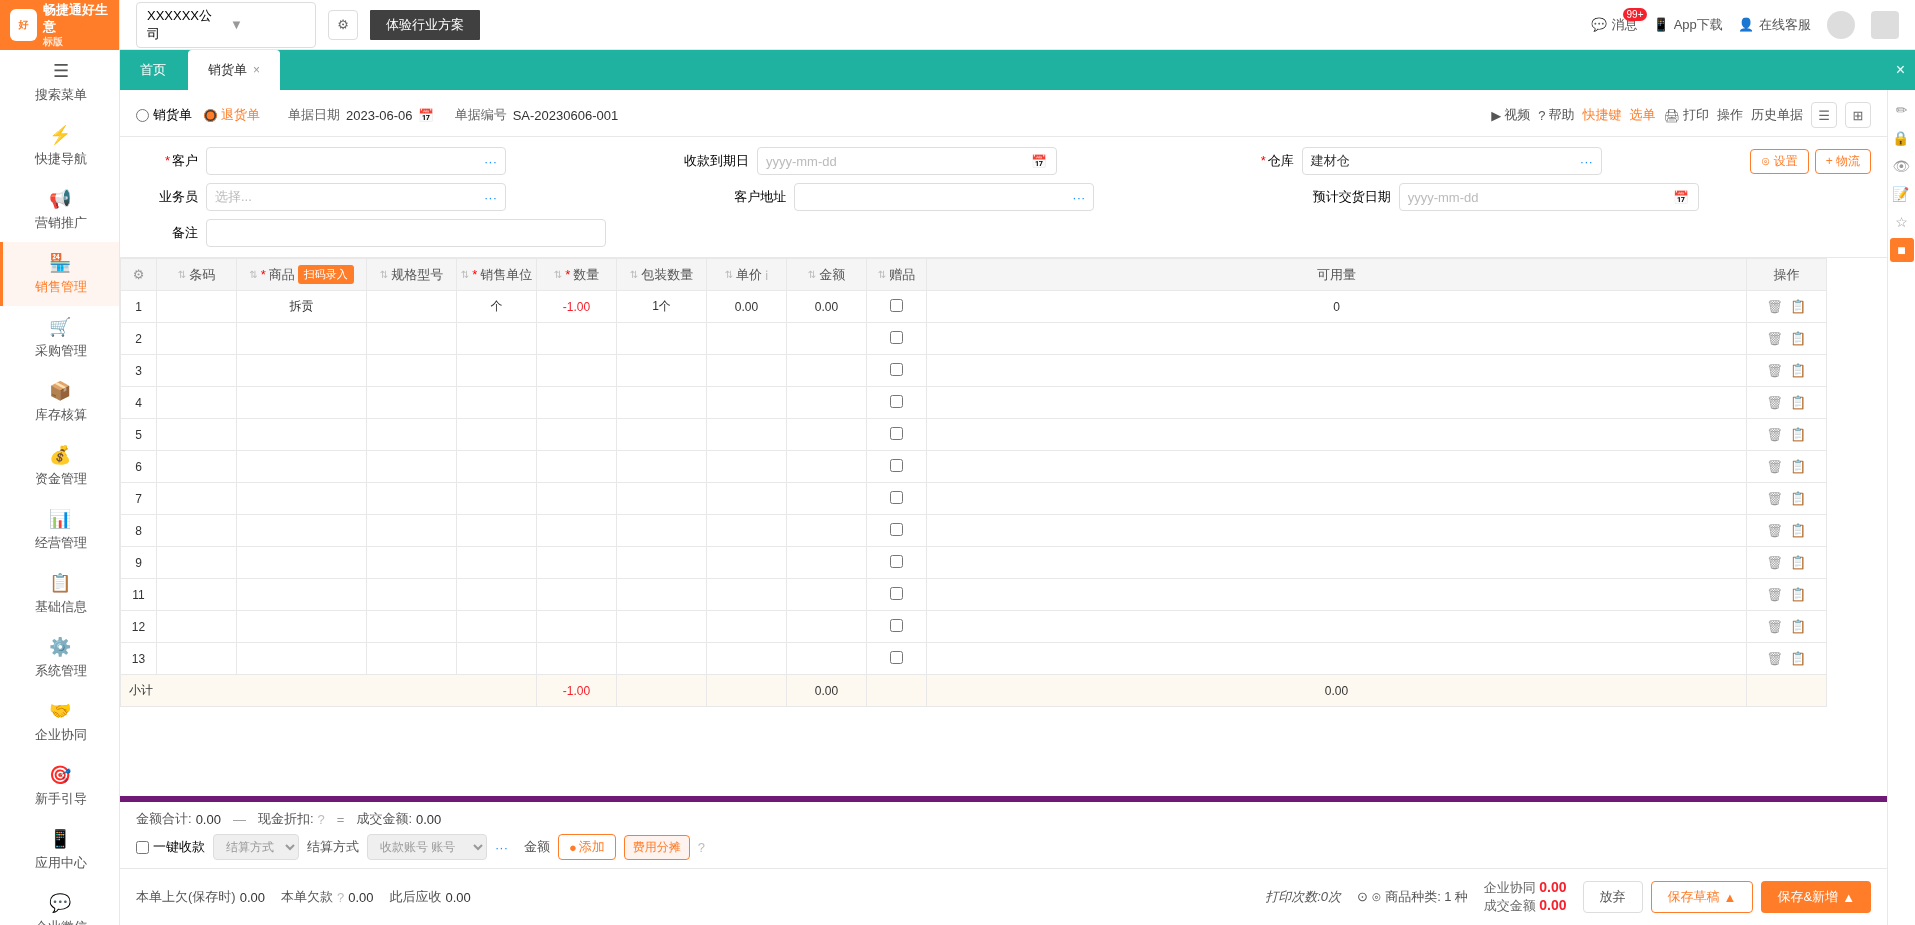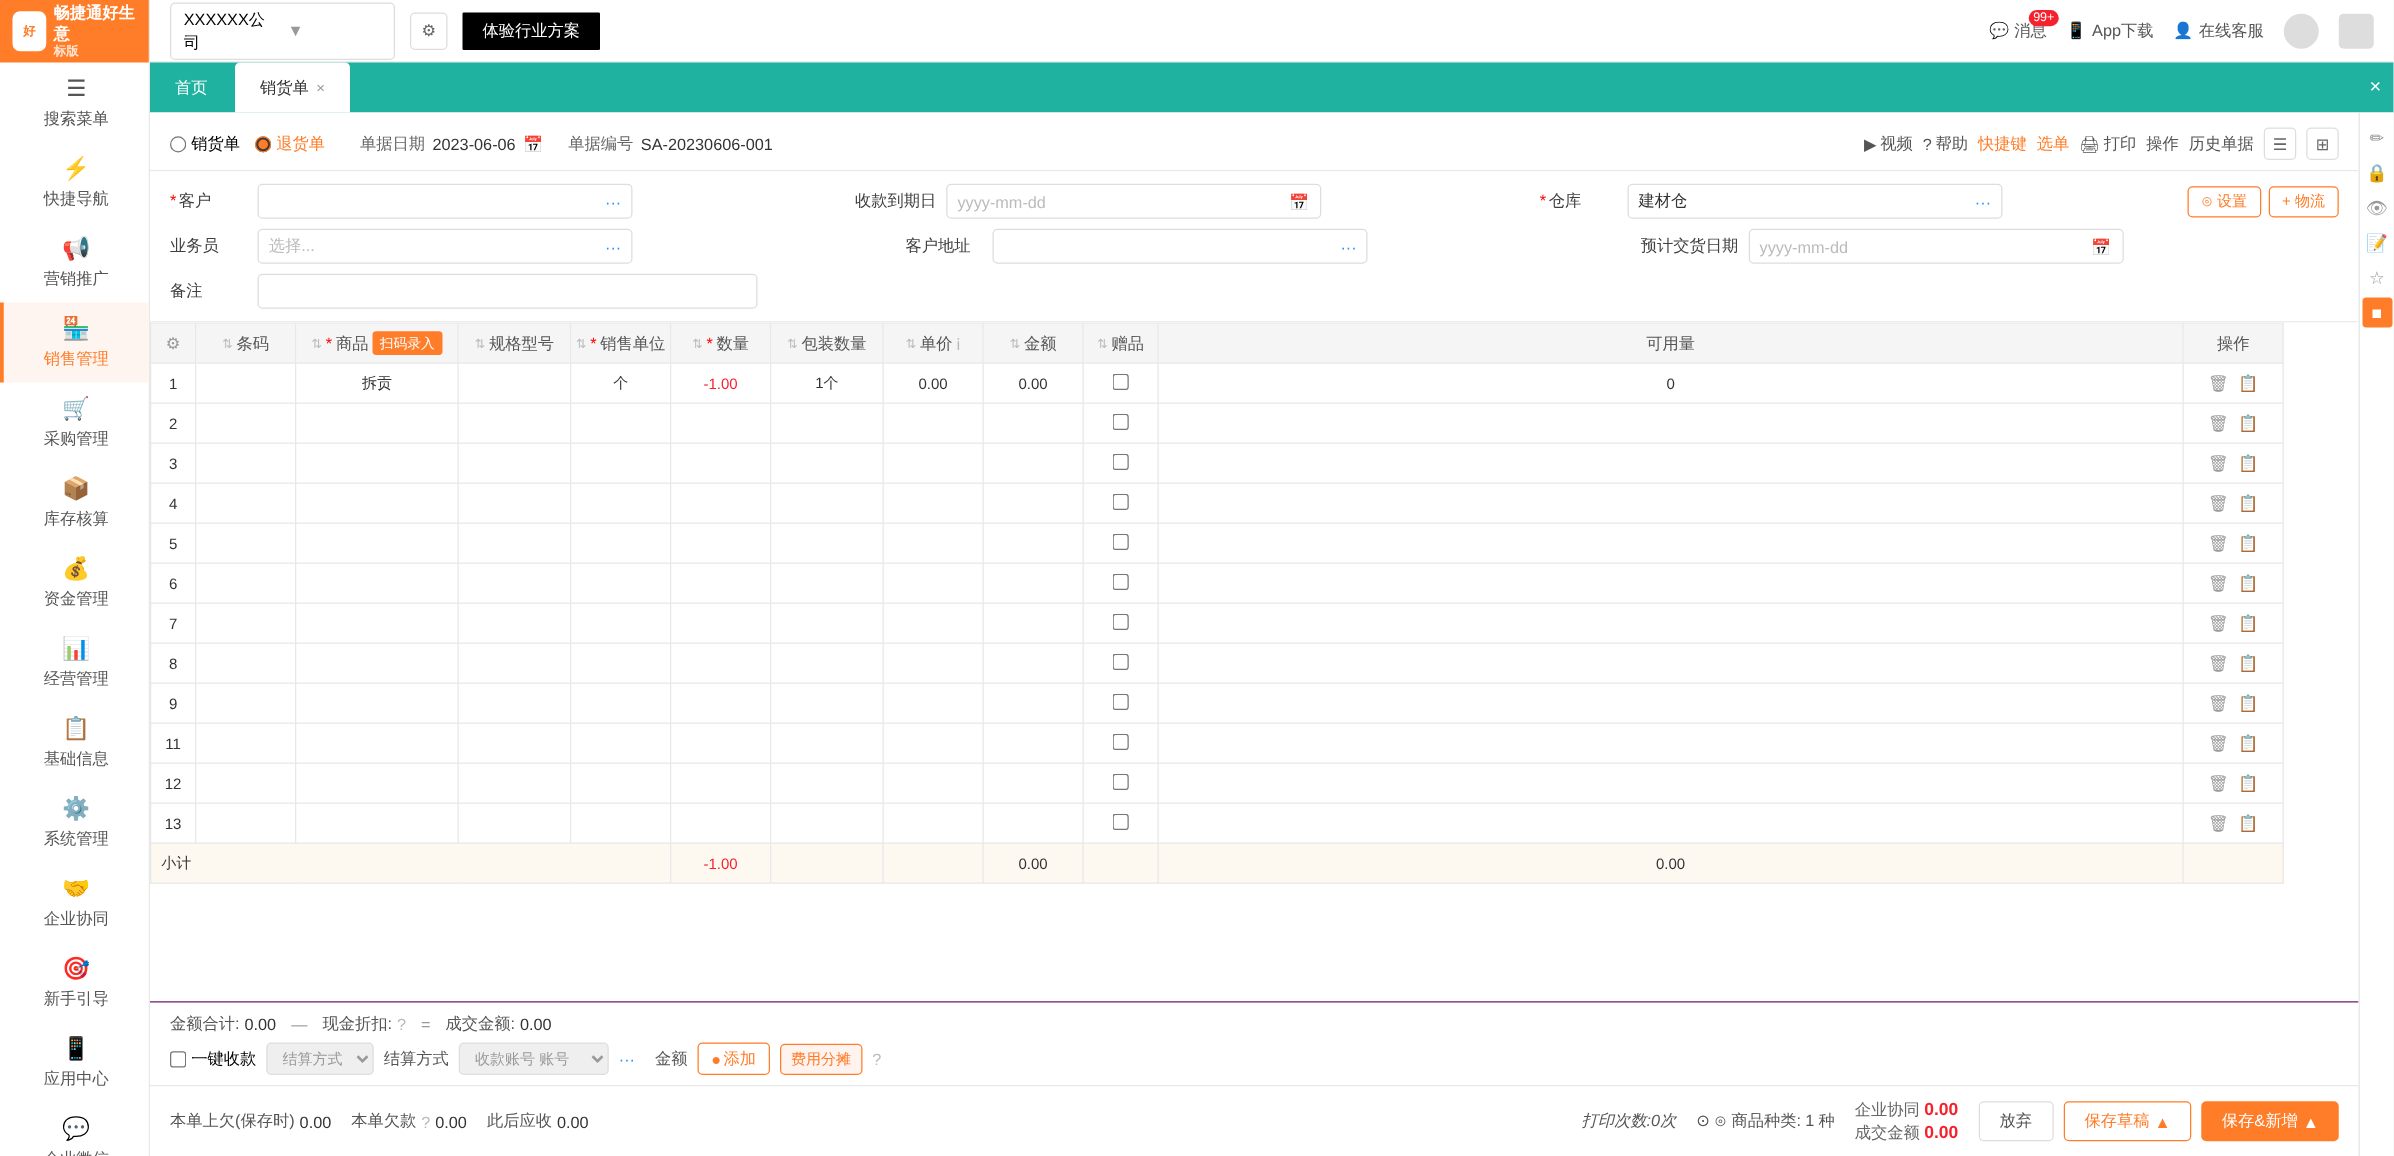--- a/index.html
+++ b/index.html
@@ -16,21 +16,21 @@
 
     
     .main { flex: 1; display: flex; flex-direction: column; overflow: hidden; }
 
     
     .top-header { height: 50px; background: #fff; border-bottom: 1px solid #e8e8e8; display: flex; align-items: center; padding: 0 16px; gap: 12px; }
     .company-select { border: 1px solid #ddd; border-radius: 4px; padding: 4px 10px; display: flex; align-items: center; gap: 8px; cursor: pointer; min-width: 180px; }
     .company-select span { flex: 1; }
     .company-select .chevron { color: #999; }
     .gear-btn { width: 30px; height: 30px; border: 1px solid #ddd; border-radius: 4px; display: flex; align-items: center; justify-content: center; cursor: pointer; color: #666; }
-    .trial-btn { background: #000000; color: #fff; border: none; border-radius: 1px; padding: 6px 16px; cursor: pointer; font-size: 13px; text-align: right; }
+    .trial-btn { background: #404040; color: #fff; border: none; border-radius: 1px; padding: 6px 16px; cursor: pointer; font-size: 13px; text-align: right; }
     .header-right { margin-left: auto; display: flex; align-items: center; gap: 16px; }
     .header-right-item { display: flex; align-items: center; gap: 4px; cursor: pointer; color: #555; font-size: 12px; position: relative; }
     .badge { background: #f5222d; color: #fff; font-size: 10px; border-radius: 8px; padding: 1px 4px; position: absolute; top: -8px; right: -10px; min-width: 16px; text-align: center; }
     .avatar { width: 28px; height: 28px; border-radius: 50%; background: #ddd; }
 
     
     .tab-bar { height: 40px; background: #20b2a0; display: flex; align-items: center; padding: 0 0; }
     .tab-item { padding: 0 20px; height: 40px; display: flex; align-items: center; cursor: pointer; color: rgba(255,255,255,0.8); font-size: 13px; gap: 6px; }
     .tab-item.home { color: #fff; }
     .tab-item.active { background: #fff; color: #333; border-radius: 4px 4px 0 0; margin: 0 2px; }
@@ -56,21 +56,21 @@
     .form-actions { margin-left: auto; display: flex; align-items: center; gap: 8px; }
     .action-link { color: #555; font-size: 12px; cursor: pointer; display: flex; align-items: center; gap: 3px; }
     .action-link.orange { color: #ff7c28; }
     .btn-icon { width: 26px; height: 26px; border: 1px solid #ddd; border-radius: 4px; display: flex; align-items: center; justify-content: center; cursor: pointer; color: #666; }
 
     
     .field-section { background: #fff; padding: 10px 16px; border-bottom: 1px solid #e8e8e8; }
     .field-row { display: flex; align-items: center; gap: 0; margin-bottom: 8px; }
     .field-row:last-child { margin-bottom: 0; }
     .field-group { display: flex; align-items: center; flex: 1; }
-    .field-label { color: #404040; min-width: 70px; text-align: left; padding-right: 8px; white-space: nowrap; }
+    .field-label { color: #000000; min-width: 70px; text-align: right; padding-right: 8px; white-space: nowrap; }
     .field-label.required::before { content: '*'; color: red; margin-right: 2px; }
     .field-input { flex: 1; border: 1px solid #ddd; border-radius: 4px; padding: 4px 8px; height: 28px; color: #333; display: flex; align-items: center; gap: 4px; cursor: pointer; position: relative; max-width: 300px; }
     .field-input .dots { color: #1890ff; margin-left: auto; }
     .field-input.date-input { color: #bbb; }
     .right-actions { display: flex; gap: 6px; margin-left: auto; }
     .right-btn { background: #fff; border: 1px solid #ff7c28; color: #ff7c28; border-radius: 4px; padding: 3px 10px; cursor: pointer; font-size: 12px; display: flex; align-items: center; gap: 3px; }
 
     
     .table-section { flex: 1; overflow: auto; background: #fff; margin: 0; }
     .data-table { width: 100%; border-collapse: collapse; table-layout: fixed; }
@@ -80,21 +80,21 @@
     .data-table th .required-star { color: red; }
     .data-table th .sort-icon { color: #bbb; font-size: 10px; }
     .data-table td { border: 1px solid #e8e8e8; padding: 4px 6px; text-align: center; color: #333; font-size: 12px; height: 32px; }
     .data-table td.red { color: #f5222d; }
     .scan-btn { background: #ff7c28; color: #fff; border: none; border-radius: 3px; padding: 2px 6px; cursor: pointer; font-size: 11px; }
     .col-settings { color: #999; cursor: pointer; }
     .subtotal-row { background: #fef9f0 !important; }
     .subtotal-row td { font-weight: 500; }
 
     
-    .bottom-area { background: #fff; border-top: 1px solid #701a75; padding: 8px 16px; }
+    .bottom-area { background: #fff; border-top: 6px solid #701a75; padding: 8px 16px; }
     .summary-row { display: flex; align-items: center; gap: 12px; margin-bottom: 6px; }
     .summary-item { display: flex; align-items: center; gap: 4px; color: #555; font-size: 12px; }
     .summary-item .val { color: #333; }
     .dash { color: #999; }
     .eq { color: #999; }
     .payment-row { display: flex; align-items: center; gap: 8px; }
     .checkbox-item { display: flex; align-items: center; gap: 4px; cursor: pointer; font-size: 12px; }
     .select-input { border: 1px solid #ddd; border-radius: 4px; padding: 3px 8px; height: 26px; font-size: 12px; color: #999; min-width: 80px; }
     .add-btn-orange { background: #fff; border: 1px solid #ff7c28; color: #ff7c28; border-radius: 4px; padding: 3px 10px; cursor: pointer; font-size: 12px; display: flex; align-items: center; gap: 2px; }
     .fee-btn { background: #fff; border: 1px solid #ff7c28; color: #ff7c28; border-radius: 4px; padding: 3px 8px; cursor: pointer; font-size: 12px; }

